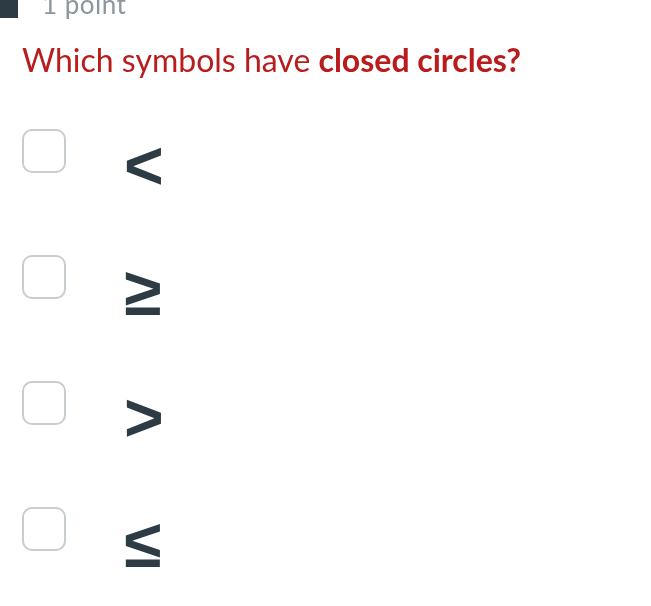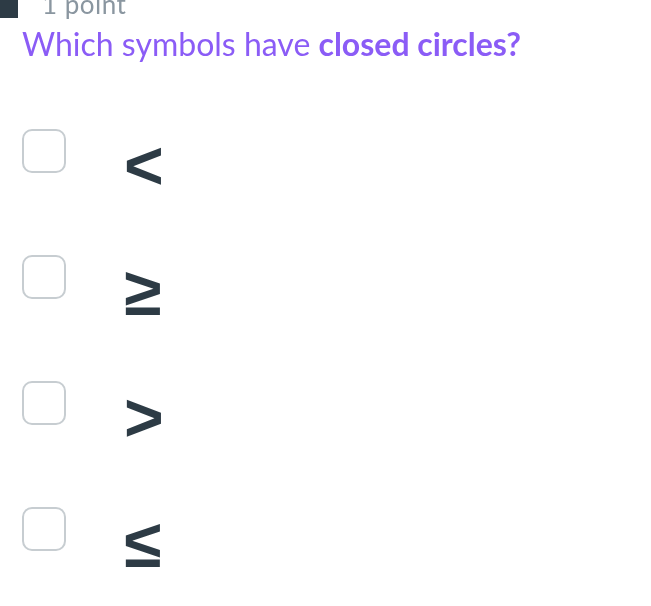--- a/index.html
+++ b/index.html
@@ -21,24 +21,24 @@
     position: absolute;
     left: 42px;
     top: -12px;
     font-size: 26px;
     color: #8a96a0;
     letter-spacing: 0.5px;
   }
   .question {
     position: absolute;
     left: 22px;
-    top: 24px;
+    top: 40px;
     font-size: 32px;
     line-height: 1.25;
-    color: #8b5cf6;
+    color: #b91c1c;
     font-weight: 400;
   }
   .question .bold { font-weight: 700; }
   .options {
     position: absolute;
     left: 22px;
     top: 102px;
   }
   .option {
     display: flex;

